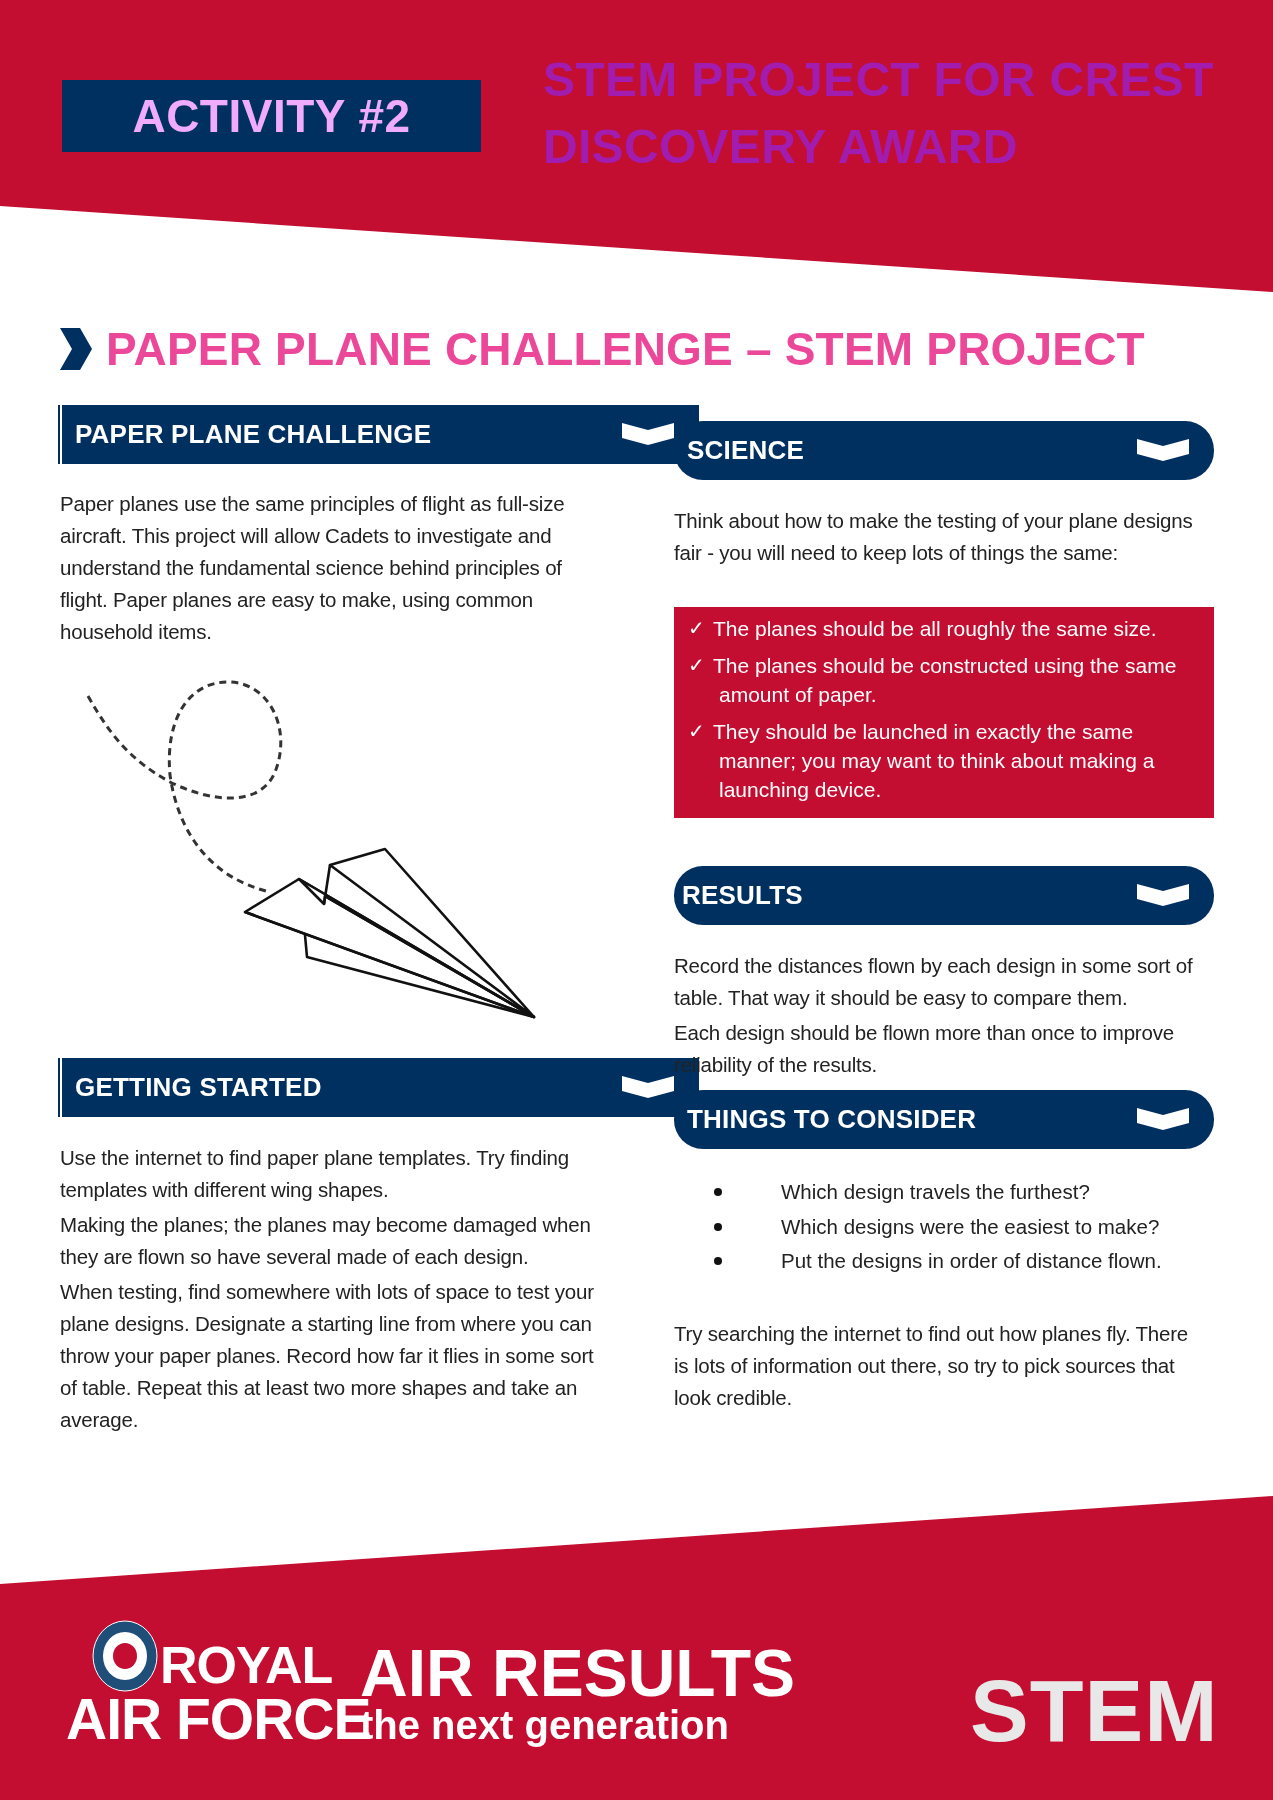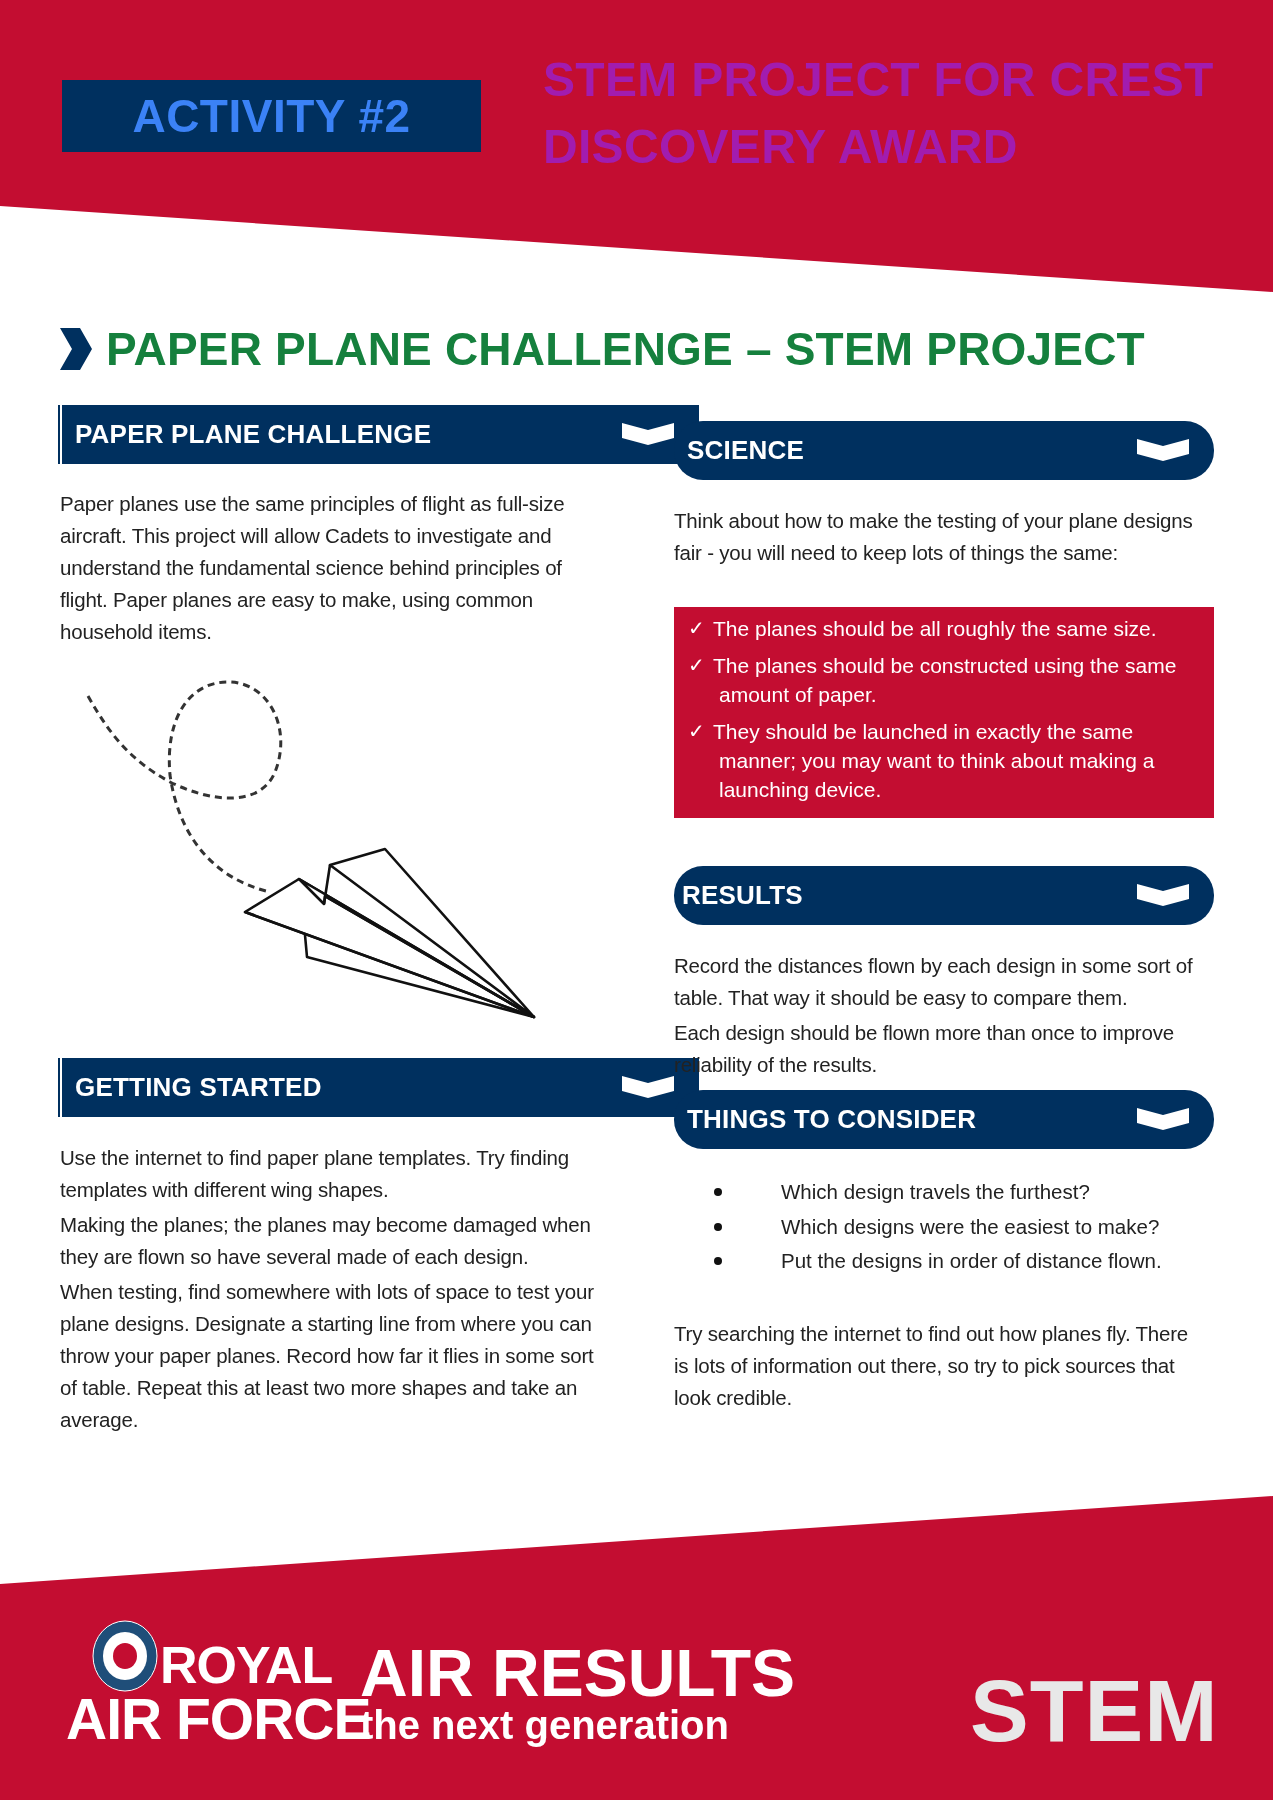--- a/index.html
+++ b/index.html
@@ -4,32 +4,32 @@
 <style>
   * { box-sizing: border-box; margin: 0; padding: 0; }
   html, body { width: 1273px; height: 1800px; background: #ffffff; overflow: hidden; }
   body { position: relative; font-family: "Liberation Sans", "DejaVu Sans", sans-serif; color: #1f1f1f; }
 
   .header-band { position: absolute; left: 0; top: 0; width: 1273px; height: 300px; }
   .footer-band { position: absolute; left: 0; top: 1490px; width: 1273px; height: 310px; }
 
   .activity-box {
     position: absolute; left: 62px; top: 80px; width: 419px; height: 72px;
-    background: #00305F; color: #3b82f6; display: flex; align-items: center; justify-content: center;
+    background: #00305F; color: #f0abfc; display: flex; align-items: center; justify-content: center;
     font-weight: bold; font-size: 46px; letter-spacing: 0.5px;
   }
   .header-title {
     position: absolute; left: 543px; top: 46px; color: #a21caf; font-weight: bold;
     font-size: 48px; line-height: 67px; letter-spacing: 0.3px;
   }
   .header-title div { white-space: nowrap; }
 
   .main-heading {
     position: absolute; left: 60px; top: 322px; display: flex; align-items: center;
-    color: #15803d; font-weight: bold; font-size: 46px; white-space: nowrap; letter-spacing: 0.2px;
+    color: #ec4899; font-weight: bold; font-size: 46px; white-space: nowrap; letter-spacing: 0.2px;
   }
   .main-heading svg { margin-right: 14px; }
 
   .section-bar {
     position: absolute; height: 59px; background: #00305F; color: #fff;
     font-weight: bold; font-size: 26px; display: flex; align-items: center;
     padding-left: 13px; letter-spacing: 0.2px;
   }
   .section-bar.left { left: 60px; width: 639px; border-left: 2px solid #ffffff; box-shadow: -2px 0 0 #00305F; }
   .section-bar.right { left: 674px; width: 540px; border-radius: 29px; }

